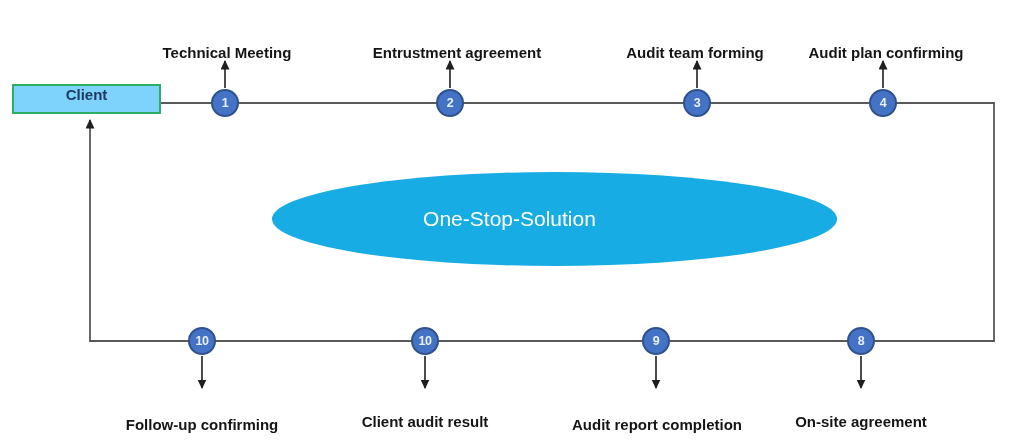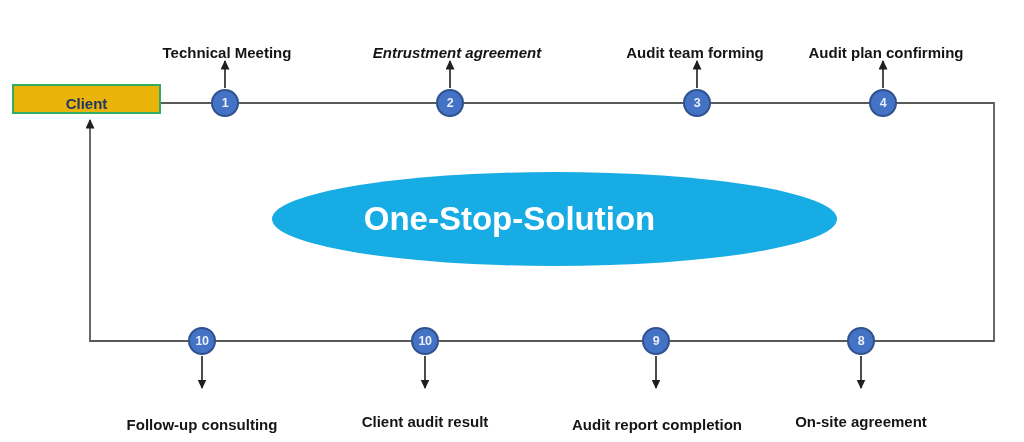--- a/index.html
+++ b/index.html
@@ -32,24 +32,24 @@
     stroke-width: 1.6;
   }
   .arrow-head {
     fill: var(--arrow, #1f1f1f);
   }
   .client-box {
     position: absolute;
     left: 12px; top: 84px;
     width: 149px; height: 30px;
     box-sizing: border-box;
-    background: #eab308;
+    background: #7dd3fc;
     border: 2px solid var(--client-border, #2FAD66);
     display: flex;
-    align-items: flex-end;
+    align-items: flex-start;
     justify-content: center;
     font-weight: bold;
     font-size: 15px;
     color: var(--client-text, #1F3864);
     z-index: 3;
   }
   .step-circle {
     position: absolute;
     width: 28px; height: 28px;
     box-sizing: border-box;
@@ -80,22 +80,22 @@
     left: 272px; top: 172px;
     width: 565px; height: 94px;
     border-radius: 50%;
     background: var(--ellipse-fill, #18ACE4);
     display: flex;
     align-items: center;
     justify-content: center;
     z-index: 1;
   }
   .center-ellipse .ellipse-text {
-    font-size: 33px;
-    font-weight: bold;
+    font-size: 21px;
+    font-weight: normal;
     color: var(--ellipse-text, #ffffff);
     transform: translateX(-45px);
     white-space: nowrap;
   }
 </style>
 </head>
 <body>
 
 <div class="canvas">
 
@@ -121,32 +121,32 @@
 
   <div class="client-box">
     <span>Client</span>
   </div>
 
   <div class="center-ellipse">
     <span class="ellipse-text">One-Stop-Solution</span>
   </div>
 
   <div class="step-label" style="left:117px; top:32px;">Technical Meeting</div>
-  <div class="step-label" style="left:347px; top:32px;font-style:italic;">Entrustment agreement</div>
+  <div class="step-label" style="left:347px; top:32px;">Entrustment agreement</div>
   <div class="step-label" style="left:776px; top:32px;">Audit plan confirming</div>
   <div class="step-label" style="left:585px; top:32px;">Audit team forming</div>
 
   <div class="step-circle" style="left:211px; top:89px;">1</div>
   <div class="step-circle" style="left:436px; top:89px;">2</div>
   <div class="step-circle" style="left:683px; top:89px;">3</div>
   <div class="step-circle" style="left:869px; top:89px;">4</div>
 
   <div class="step-circle" style="left:188px; top:327px;">10</div>
   <div class="step-circle" style="left:411px; top:327px;">10</div>
   <div class="step-circle" style="left:642px; top:327px;">9</div>
   <div class="step-circle" style="left:847px; top:327px;">8</div>
 
-  <div class="step-label" style="left:92px; top:404px;">Follow-up consulting</div>
+  <div class="step-label" style="left:92px; top:404px;">Follow-up confirming</div>
   <div class="step-label" style="left:315px; top:401px;">Client audit result</div>
   <div class="step-label" style="left:547px; top:404px;">Audit report completion</div>
   <div class="step-label" style="left:751px; top:401px;">On-site agreement</div>
 
 </div>
 
 </body></html>

